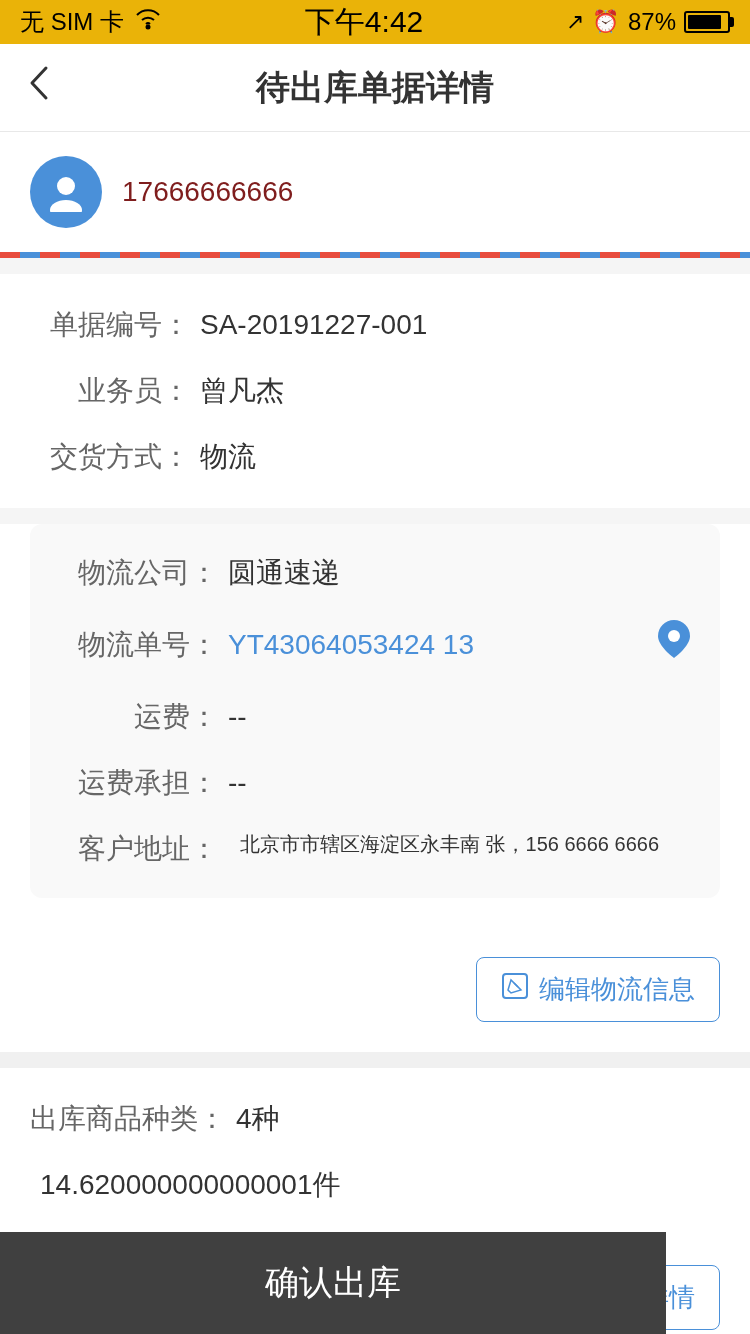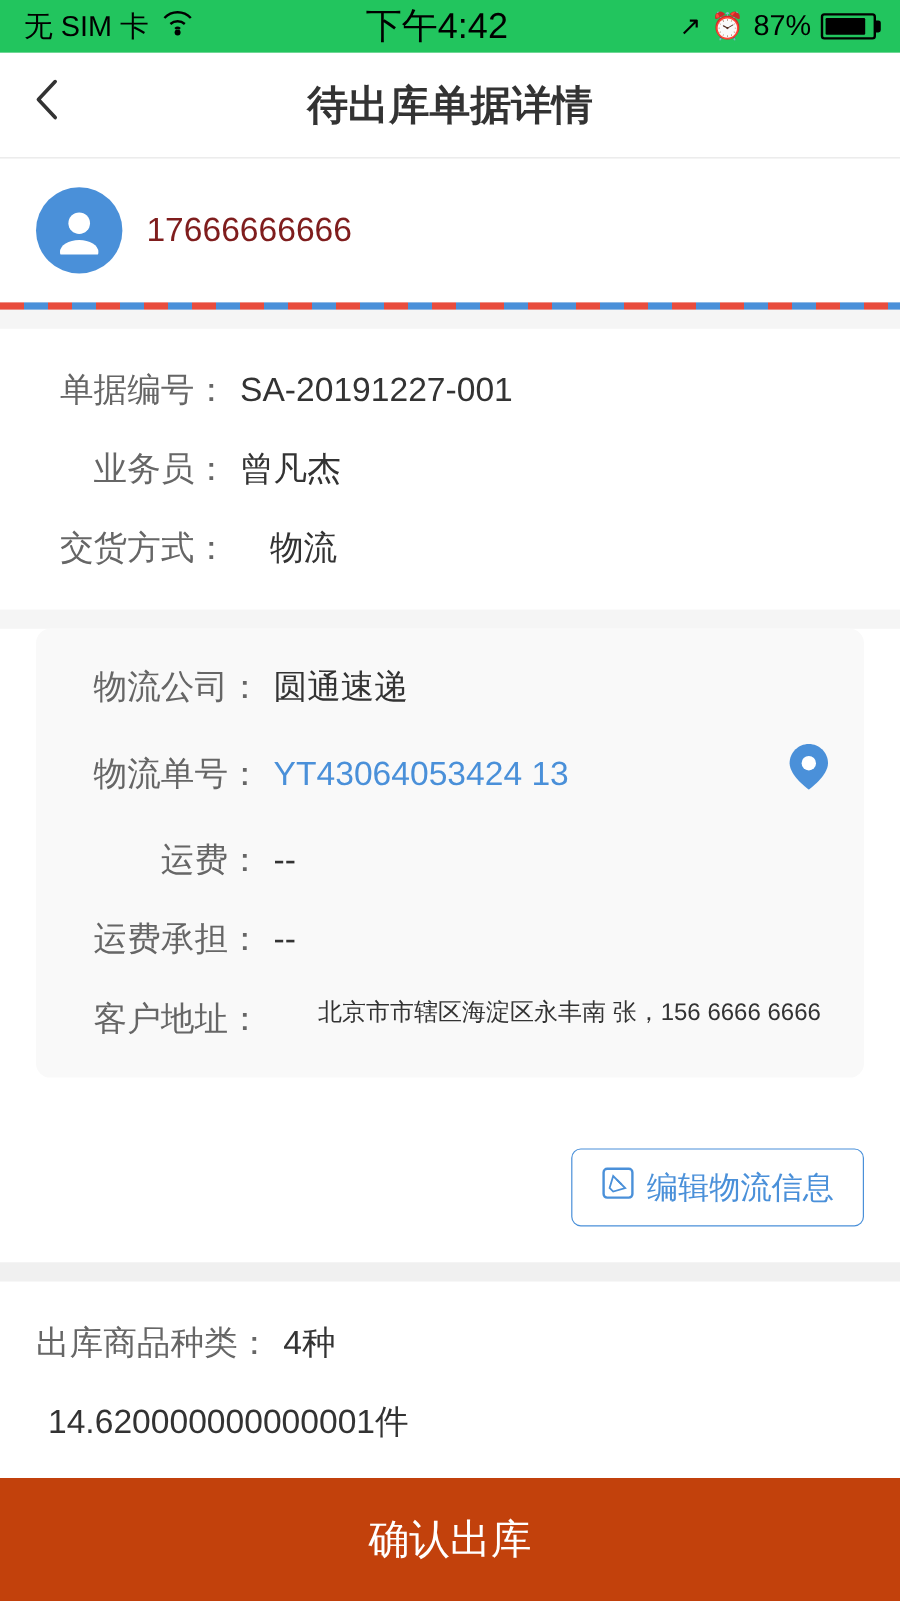--- a/index.html
+++ b/index.html
@@ -9,21 +9,21 @@
       min-height: 1334px;
       font-family: -apple-system, "PingFang SC", "Helvetica Neue", Arial, sans-serif;
       background: #f5f5f5;
       font-size: 28px;
       color: #333;
     }
 
     
     .status-bar {
       height: 44px;
-      background: #22c55e;
+      background: #eab308;
       display: flex;
       align-items: center;
       justify-content: space-between;
       padding: 0 20px;
       font-size: 24px;
       color: #000;
     }
     .status-left { display: flex; align-items: center; gap: 10px; }
     .status-right { display: flex; align-items: center; gap: 8px; }
 
@@ -95,21 +95,21 @@
       margin-top: 16px;
       padding: 30px;
     }
 
     .info-row {
       display: flex;
       align-items: flex-start;
       margin-bottom: 24px;
       line-height: 1.5;
     }
-    .info-row:last-child { margin-bottom: 0; gap: 25px; }
+    .info-row:last-child { margin-bottom: 0; }
 
     .info-label {
       color: #666;
       font-size: 28px;
       min-width: 160px;
       text-align: right;
       flex-shrink: 0;
     }
     .info-value {
       color: #333;
@@ -165,22 +165,22 @@
     .summary-section {
       background: #fff;
       padding: 30px;
     }
 
     
     .confirm-area {
       position: fixed;
       bottom: 0;
       left: 0;
-      width: 750px;
-      background: #c2410c;
+      width: 666px;
+      background: #404040;
       padding: 28px 0;
       text-align: center;
     }
     .confirm-btn {
       color: #fff;
       font-size: 34px;
       font-weight: 500;
       background: none;
       border: none;
       cursor: pointer;

